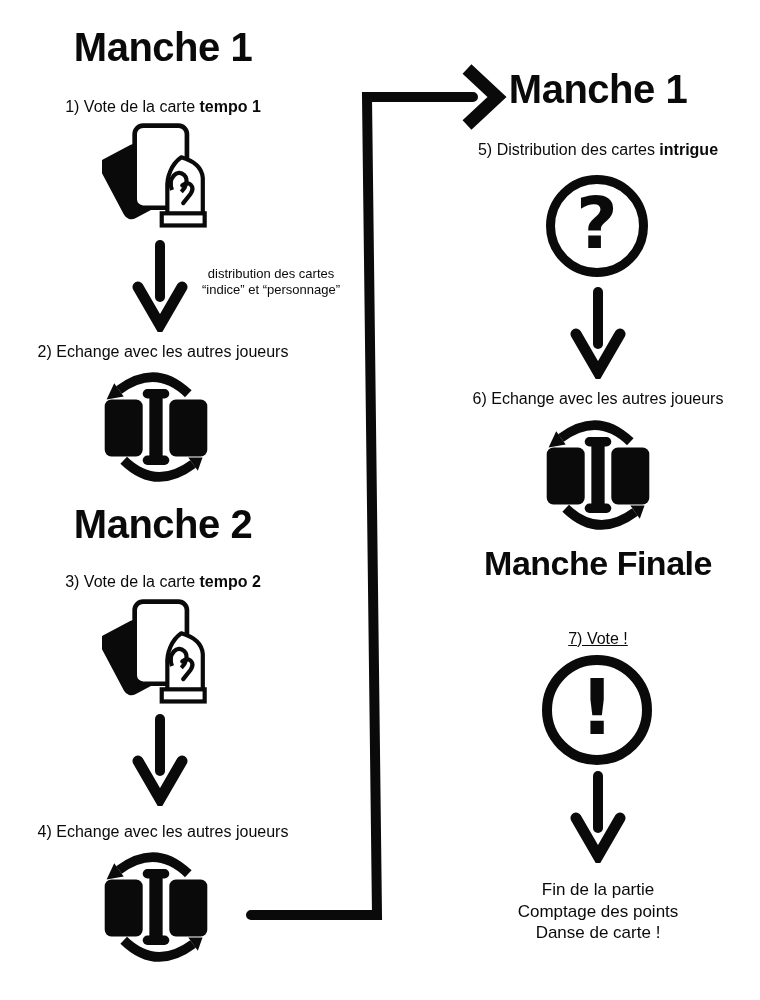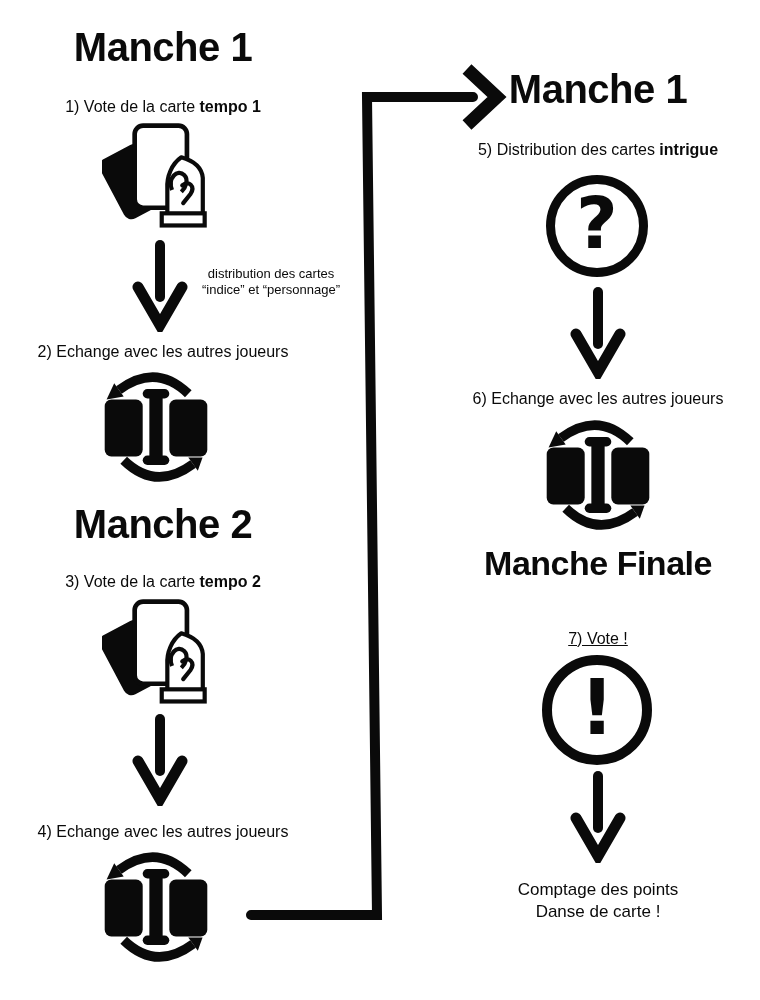--- a/index.html
+++ b/index.html
@@ -176,17 +176,18 @@
   <div id="ecirc" class="circle-icon">
     <span class="glyph">!</span>
   </div>
 
   <svg id="arrow4" class="abs" width="56" height="92" viewBox="0 0 56 92">
     <line x1="28" y1="5" x2="28" y2="57" stroke="#0a0a0a" stroke-width="10" stroke-linecap="round"></line>
     <path d="M6 47 L28 85 L50 47" fill="none" stroke="#0a0a0a" stroke-width="11" stroke-linecap="round" stroke-linejoin="miter"></path>
   </svg>
 
   <div class="ending">
+    <div>Fin de la partie</div>
     <div>Comptage des points</div>
     <div>Danse de carte !</div>
   </div>
 
 </div>
 
 </body></html>

